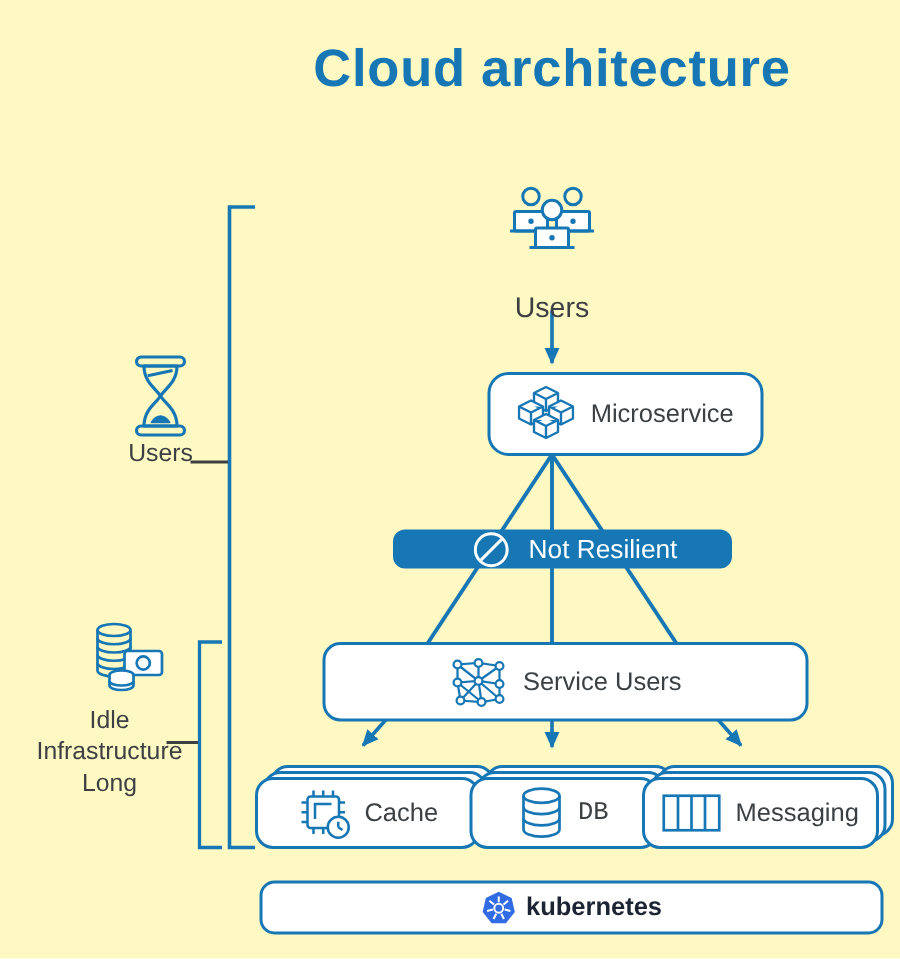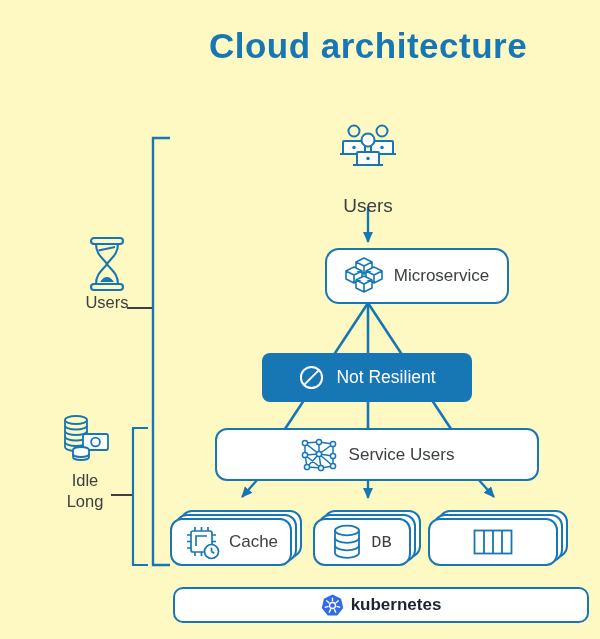--- a/index.html
+++ b/index.html
@@ -13,40 +13,40 @@
   }
   svg.overlay{position:absolute;left:0;top:0;z-index:0;}
   .node-users{position:absolute;left:322px;top:122px;width:92px;z-index:2;text-align:center;}
   .node-users .lbl{margin-top:21px;font-size:19px;color:#3c4043;}
   .box{
     position:absolute;z-index:2;background:#fff;border:2.2px solid #1777b5;
     display:flex;align-items:center;justify-content:center;gap:11px;
     font-size:17px;color:#3c4043;
   }
   .microservice{left:277px;top:248px;width:180px;height:52px;border-radius:14px;margin-left:48px;}
-  .not-resilient{left:262px;top:353px;width:210px;height:49px;border-radius:8px;
-    background:#1777b5;border:none;color:#fff;font-size:17.5px;}
+  .not-resilient{left:262px;top:353px;width:210px;height:26px;border-radius:8px;
+    background:#1777b5;border:none;color:#fff;font-size:17.5px;padding-left:16px;}
   .service-mesh{left:215px;top:428px;width:320px;height:49px;border-radius:12px;}
   .k8s{left:173px;top:587px;width:412px;height:32px;border-radius:10px;gap:7px;}
   .k8s .lbl{font-weight:bold;color:#1d2433;font-size:17px;}
-  .stack{position:absolute;z-index:2;}
+  .stack{position:absolute;z-index:2;padding-left:28px;}
   .stack .layer,.stack .main{
     position:absolute;inset:0;background:#fff;border:2.2px solid #1777b5;border-radius:12px;
   }
   .stack .l3{transform:translate(10px,-8px);}
   .stack .l2{transform:translate(5px,-4px);}
   .stack .main{display:flex;align-items:center;justify-content:center;gap:9px;
     font-size:17px;color:#3c4043;}
   .stack-cache{left:170px;top:518px;width:122px;height:48px;}
   .stack-db{left:313px;top:518px;width:98px;height:48px;font-family:Liberation Mono, monospace;}
   .stack-messaging{left:428px;top:518px;width:130px;height:48px;}
   .annot{position:absolute;z-index:2;text-align:center;font-size:16.5px;line-height:1.26;color:#3c4043;}
   .annot-icon{position:absolute;z-index:2;}
   .a-long{left:47px;top:292px;width:120px;}
-  .a-idle{left:24px;top:470px;width:122px;}
+  .a-idle{left:12px;top:470px;width:122px;}
   .ic{display:block;}
 </style>
 </head>
 <body>
 
 <div class="canvas">
 
   <h1 class="title">Cloud architecture</h1>
 
   <svg class="overlay" width="600" height="639" viewBox="0 0 600 639">
@@ -177,20 +177,21 @@
   <div class="stack stack-messaging">
     <div class="layer l3"></div>
     <div class="layer l2"></div>
     <div class="main">
       <svg class="ic" width="40" height="26" viewBox="0 0 40 26">
         <g fill="none" stroke="#1777b5" stroke-width="1.8">
           <rect x="1.5" y="1.5" width="37" height="23"></rect>
           <path d="M11,1.5 V24.5 M20,1.5 V24.5 M29,1.5 V24.5"></path>
         </g>
       </svg>
+      <span>Messaging</span>
     </div>
   </div>
 
   <div class="box k8s">
     <svg class="ic" width="23" height="23" viewBox="0 0 24 24">
       <path d="M12,0.5 L20.98,4.83 L23.21,14.57 L16.99,22.36 L7.01,22.36 L0.79,14.57 L3.02,4.83 Z" fill="#326CE5"></path>
       <g stroke="#fff" stroke-width="1.4" fill="none">
         <circle cx="12" cy="12" r="3.1"></circle>
         <path d="M12,7.8 V3.8 M15.3,9.4 L18.5,6.8 M16.1,12.9 L20.1,13.9 M13.8,15.8 L15.6,19.5
                  M10.2,15.8 L8.4,19.5 M7.9,12.9 L3.9,13.9 M8.7,9.4 L5.5,6.8"></path>
@@ -220,16 +221,17 @@
       <path d="M5,11.5 A11,4 0 0 0 27,11.5 M5,17 A11,4 0 0 0 27,17 M5,22.5 A11,4 0 0 0 27,22.5 M5,28 A11,4 0 0 0 27,28"></path>
       <rect x="23" y="20" width="25" height="16" rx="2" fill="#fff"></rect>
       <circle cx="35.5" cy="28" r="4.4"></circle>
       <ellipse cx="21" cy="36" rx="8" ry="3" fill="#fff"></ellipse>
       <path d="M13,36 V43 A8,3 0 0 0 29,43 V36" fill="#fff"></path>
       <path d="M13,40 A8,3 0 0 0 29,40"></path>
     </g>
   </svg>
   <div class="annot a-idle">
     <div>Idle</div>
+    <div>Infrastructure</div>
     <div>Long</div>
   </div>
 
 </div>
 
 </body></html>

